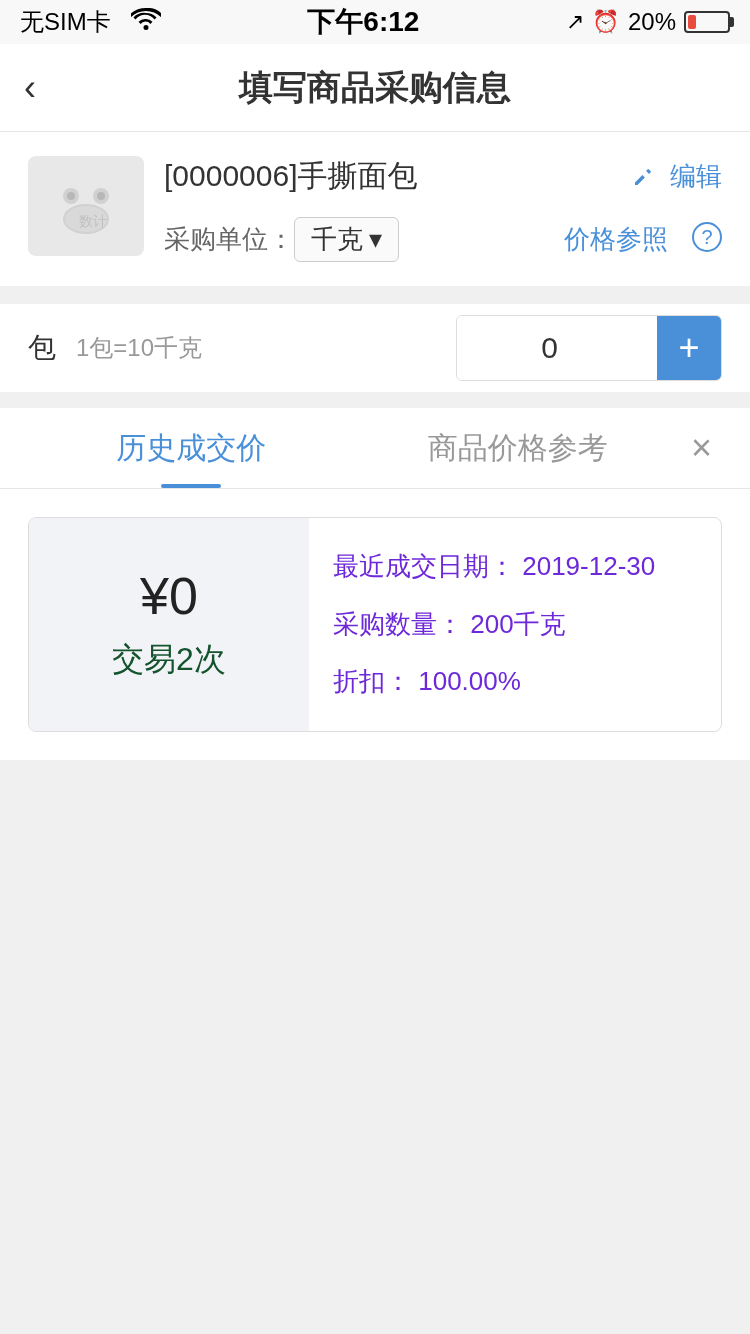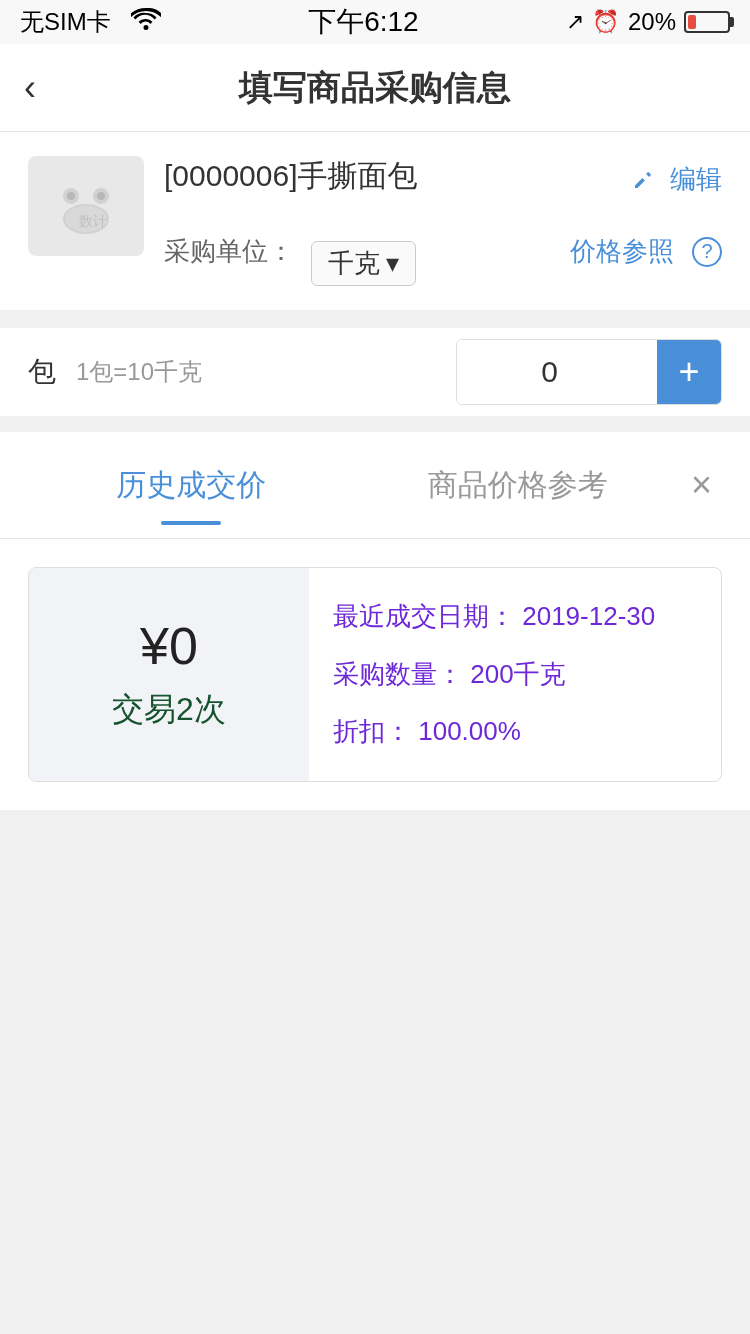--- a/index.html
+++ b/index.html
@@ -23,21 +23,21 @@
       font-size: 24px;
       color: #000;
     }
     .status-left {
       display: flex;
       align-items: center;
       gap: 20px;
     }
     .status-center {
       font-size: 28px;
-      font-weight: 400;
+      font-weight: 700;
     }
     .status-right {
       display: flex;
       align-items: center;
       gap: 8px;
       font-size: 24px;
     }
     .battery {
       width: 46px;
       height: 22px;
@@ -115,21 +115,21 @@
       width: 70px;
       height: 70px;
       opacity: 0.5;
     }
     .product-info {
       flex: 1;
     }
     .product-name-row {
       display: flex;
       justify-content: space-between;
-      align-items: flex-end;
+      align-items: center;
       margin-bottom: 20px;
     }
     .product-name {
       font-size: 30px;
       font-weight: 500;
       color: #333;
     }
     .edit-btn {
       color: #4a90d9;
       font-size: 26px;
@@ -150,28 +150,27 @@
     .unit-select {
       display: inline-flex;
       align-items: center;
       border: 1px solid #ccc;
       border-radius: 6px;
       padding: 4px 16px;
       font-size: 26px;
       color: #333;
       gap: 6px;
       background: #fafafa;
-      margin-top: 24px;
     }
     .price-ref-btn {
       color: #4a90d9;
       font-size: 26px;
       display: flex;
-      align-items: center;
-      gap: 18px;
+      align-items: flex-start;
+      gap: 24px;
       cursor: pointer;
     }
 
     
     .section-divider {
       height: 16px;
       background: #f0f0f0;
     }
 
     
@@ -226,21 +225,21 @@
 
     
     .tab-section {
       background: #fff;
       margin-top: 16px;
     }
     .tab-bar {
       display: flex;
       align-items: center;
       border-bottom: 1px solid #e5e5e5;
-      padding: 13px 28px;
+      padding: 0 28px;
       position: relative;
     }
     .tab-item {
       flex: 1;
       height: 80px;
       display: flex;
       align-items: center;
       justify-content: center;
       font-size: 30px;
       color: #999;
@@ -367,21 +366,21 @@
           <span class="product-name">[0000006]手撕面包</span>
           <span class="edit-btn">
             <svg width="22" height="22" viewBox="0 0 22 22" fill="none">
               <path d="M3 16.5V19h2.5l7.4-7.4-2.5-2.5L3 16.5zM18.7 6.3a.67.67 0 000-.94l-2.06-2.06a.67.67 0 00-.94 0l-1.6 1.6 3 3 1.6-1.6z" fill="#4a90d9"></path>
             </svg>
             <span>编辑</span>
           </span>
         </div>
 
         <div class="purchase-unit-row">
-          <div style="display:flex;align-items:center;gap:17px;">
+          <div style="display:flex;align-items:center;gap:0;">
             <span class="purchase-unit-label">采购单位：</span>
             <div class="unit-select">
               <span>千克</span>
               <span>▾</span>
             </div>
           </div>
           <div class="price-ref-btn">
             <span>价格参照</span>
             <span style="width:30px;height:30px;border:2px solid #4a90d9;border-radius:50%;display:inline-flex;align-items:center;justify-content:center;font-size:20px;color:#4a90d9;">?</span>
           </div>

